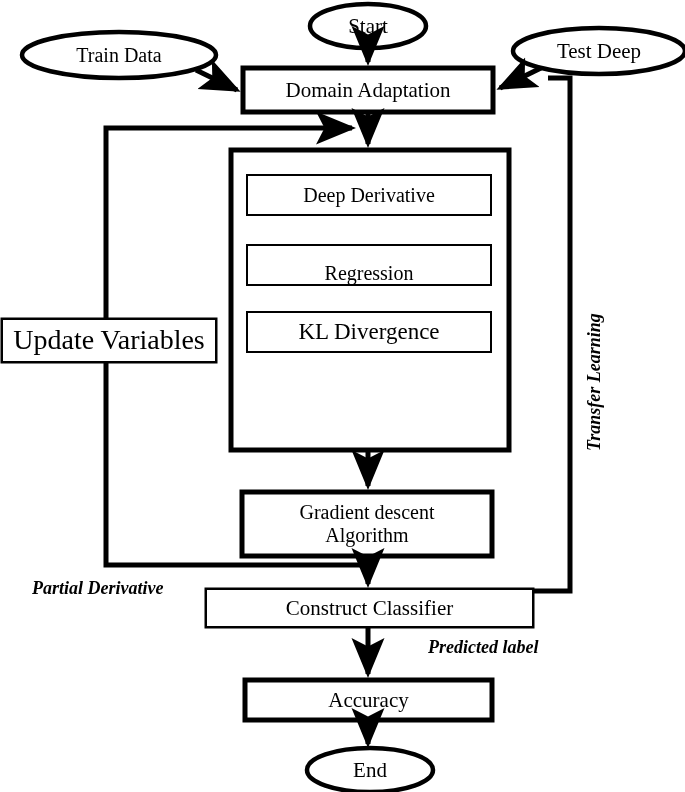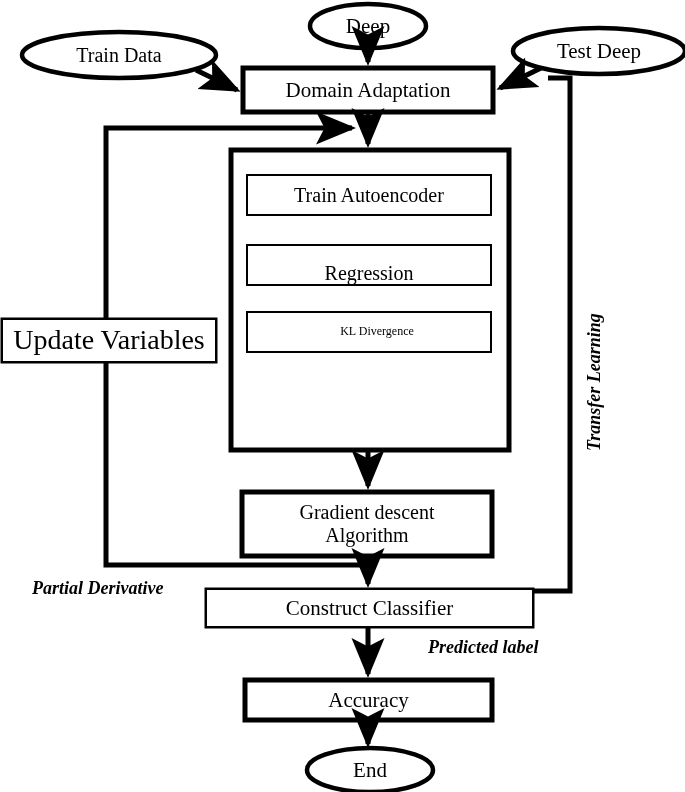--- a/index.html
+++ b/index.html
@@ -109,34 +109,34 @@
 
     <polyline points="368,565 106,565 106,361" fill="none" stroke="#000000" stroke-width="5"></polyline>
 
     <polyline points="532,591 570,591 570,78 548,78" fill="none" stroke="#000000" stroke-width="5"></polyline>
 
     <line x1="368" y1="626" x2="368" y2="674" stroke="#000000" stroke-width="5" marker-end="url(#arrowhead)"></line>
 
     <line x1="368" y1="720" x2="368" y2="744" stroke="#000000" stroke-width="5" marker-end="url(#arrowhead)"></line>
   </svg>
 
-  <div class="node-label" style="left:310px; top:4px; width:116px; height:44px; font-size:21px;">Deep</div>
+  <div class="node-label" style="left:310px; top:4px; width:116px; height:44px; font-size:21px;">Start</div>
 
   <div class="node-label" style="left:22px; top:32px; width:194px; height:46px; font-size:20px;">Train Data</div>
 
   <div class="node-label" style="left:513px; top:28px; width:172px; height:46px; font-size:21px;">Test Deep</div>
 
   <div class="node-label" style="left:243px; top:68px; width:250px; height:44px; font-size:21px;">Domain Adaptation</div>
 
 
-  <div class="node-label" style="left:247px; top:175px; width:244px; height:40px; font-size:20px;">Train Autoencoder</div>
+  <div class="node-label" style="left:247px; top:175px; width:244px; height:40px; font-size:20px;">Deep Derivative</div>
 
   <div class="node-label" style="left:247px; top:245px; width:244px; height:40px; font-size:20px;margin-top:8px;">Regression</div>
 
-  <div class="node-label" style="left:247px; top:312px; width:244px; height:40px; font-size:12px;padding-left:8px;">KL Divergence</div>
+  <div class="node-label" style="left:247px; top:312px; width:244px; height:40px; font-size:23px;">KL Divergence</div>
 
   <div class="node-label" style="left:3px; top:320px; width:212px; height:41px; font-size:28px; background:#ffffff;">Update Variables</div>
 
   <div class="node-label" style="left:242px; top:492px; width:250px; height:64px; font-size:20px;">Gradient descent
 Algorithm</div>
 
   <div class="node-label" style="left:207px; top:590px; width:325px; height:36px; font-size:21px; background:#ffffff;">Construct Classifier</div>
 
   <div class="node-label" style="left:245px; top:680px; width:247px; height:40px; font-size:21px;">Accuracy</div>
 

